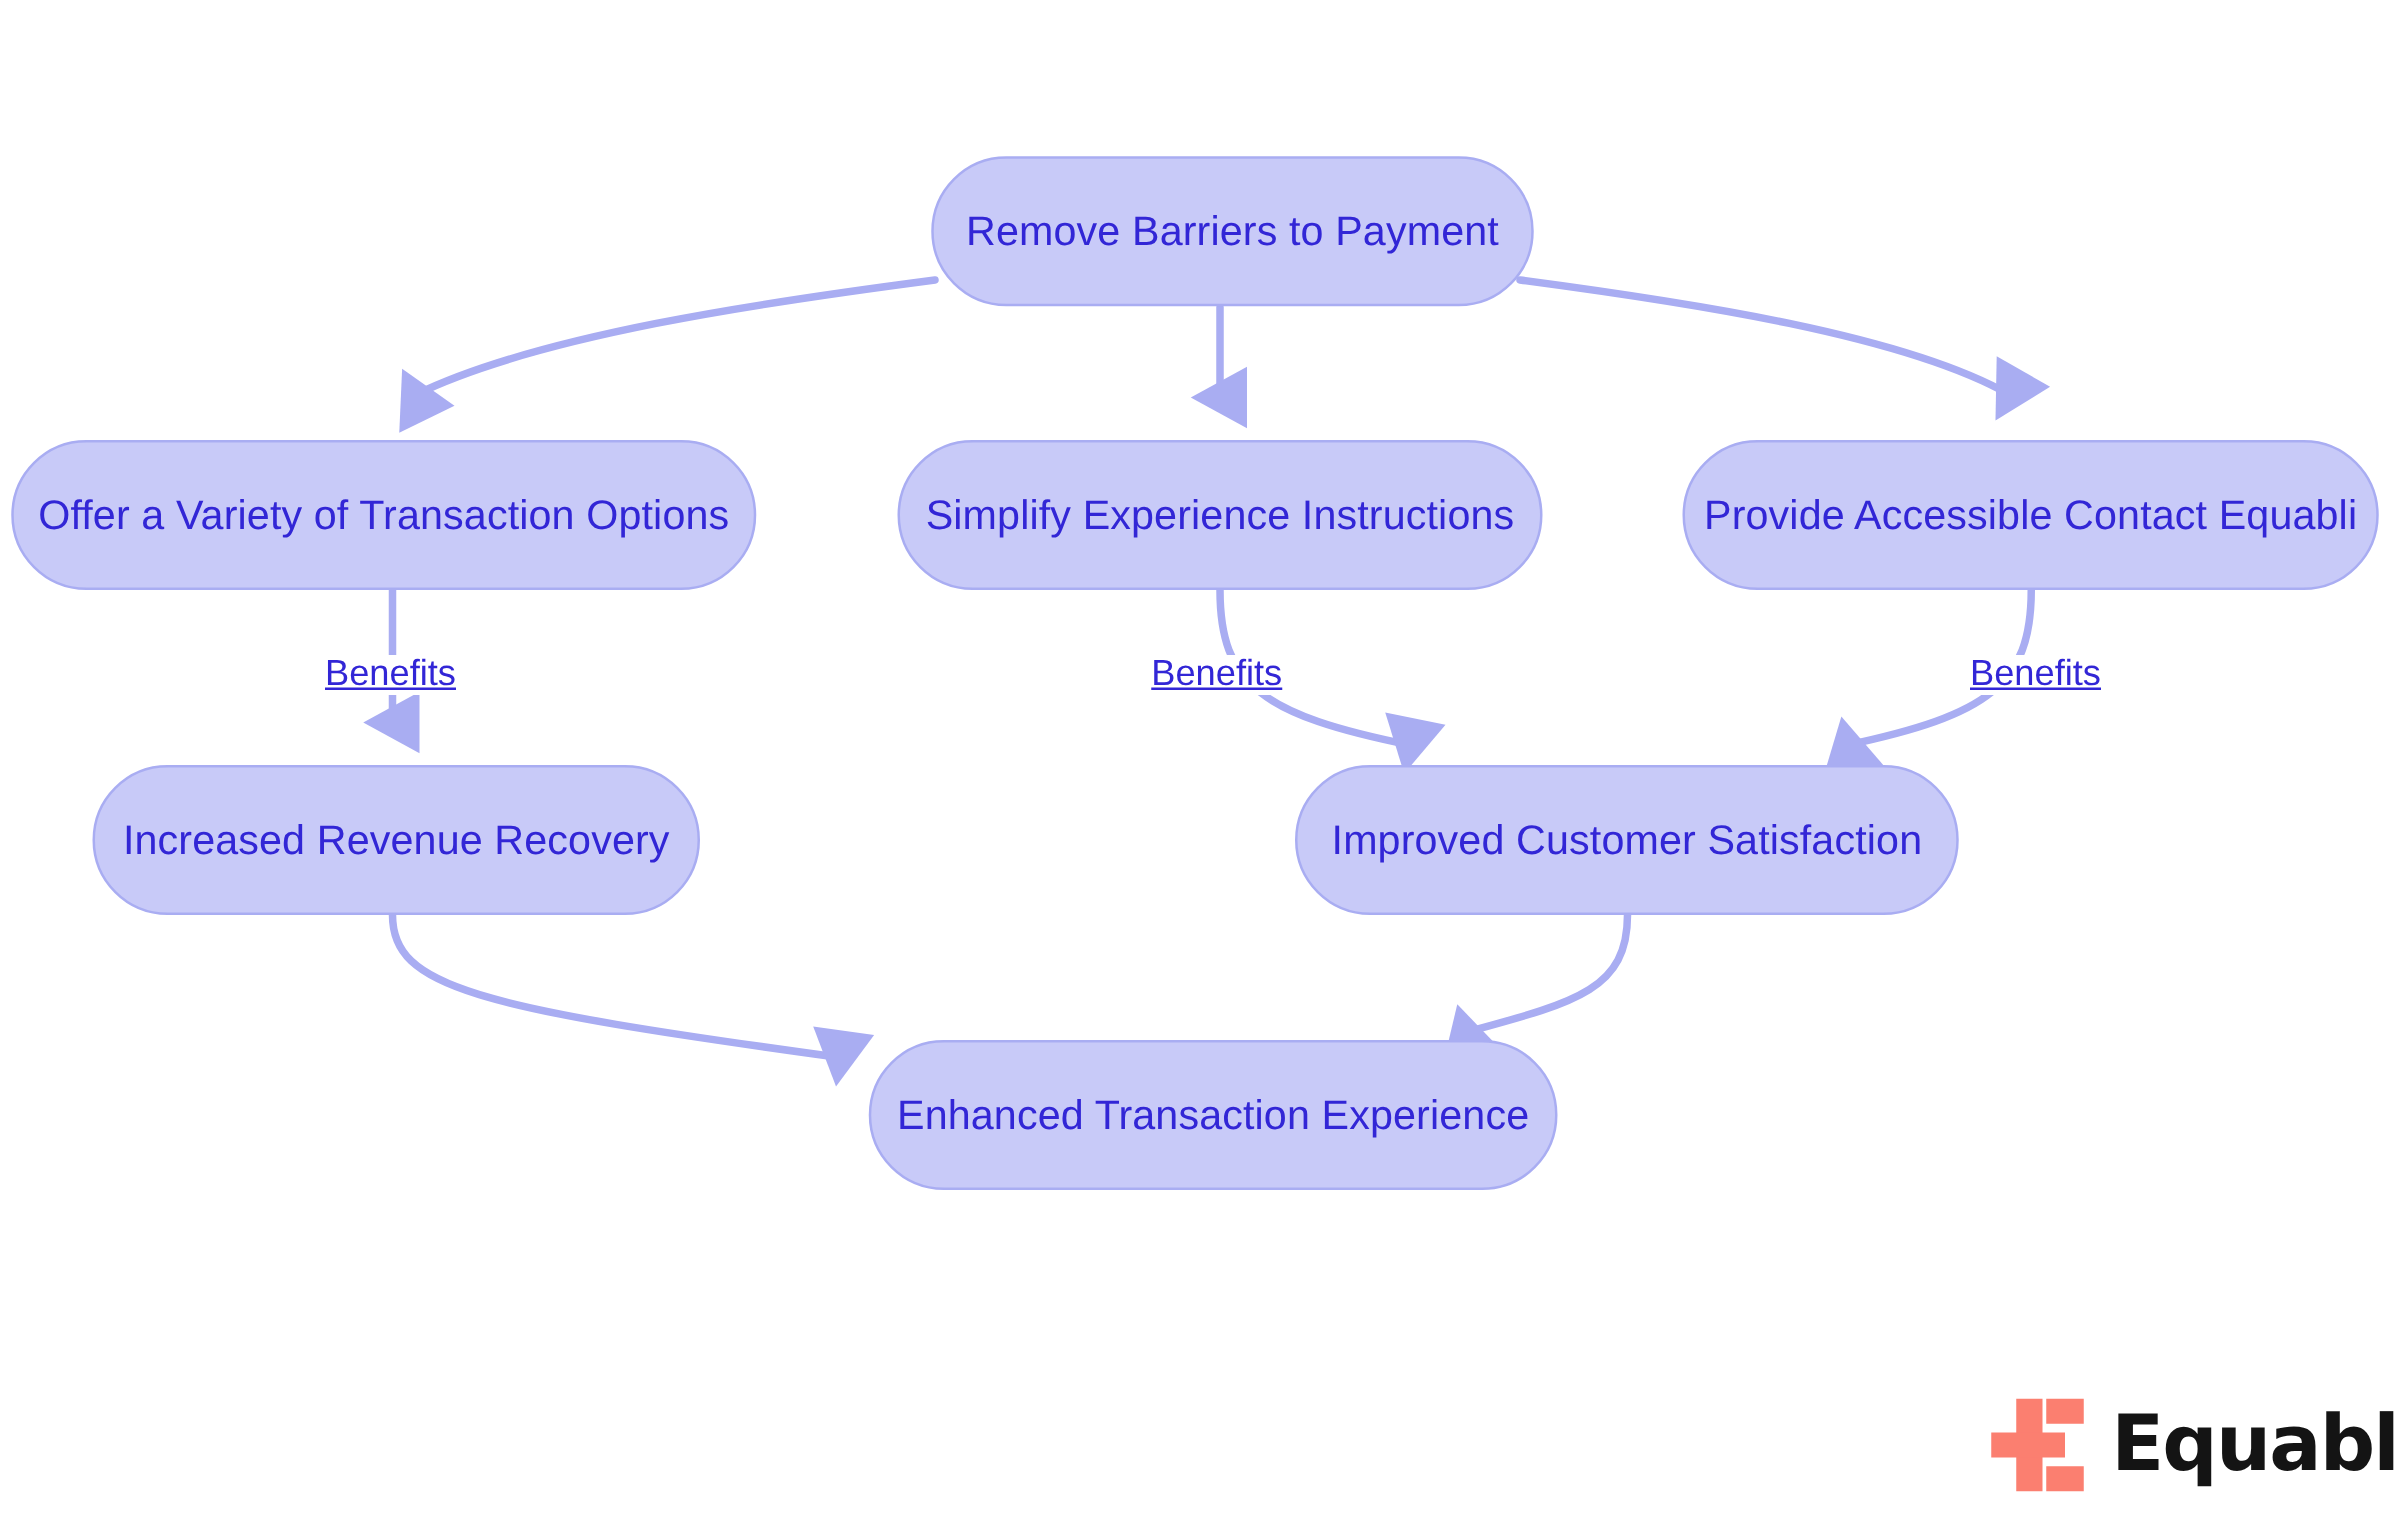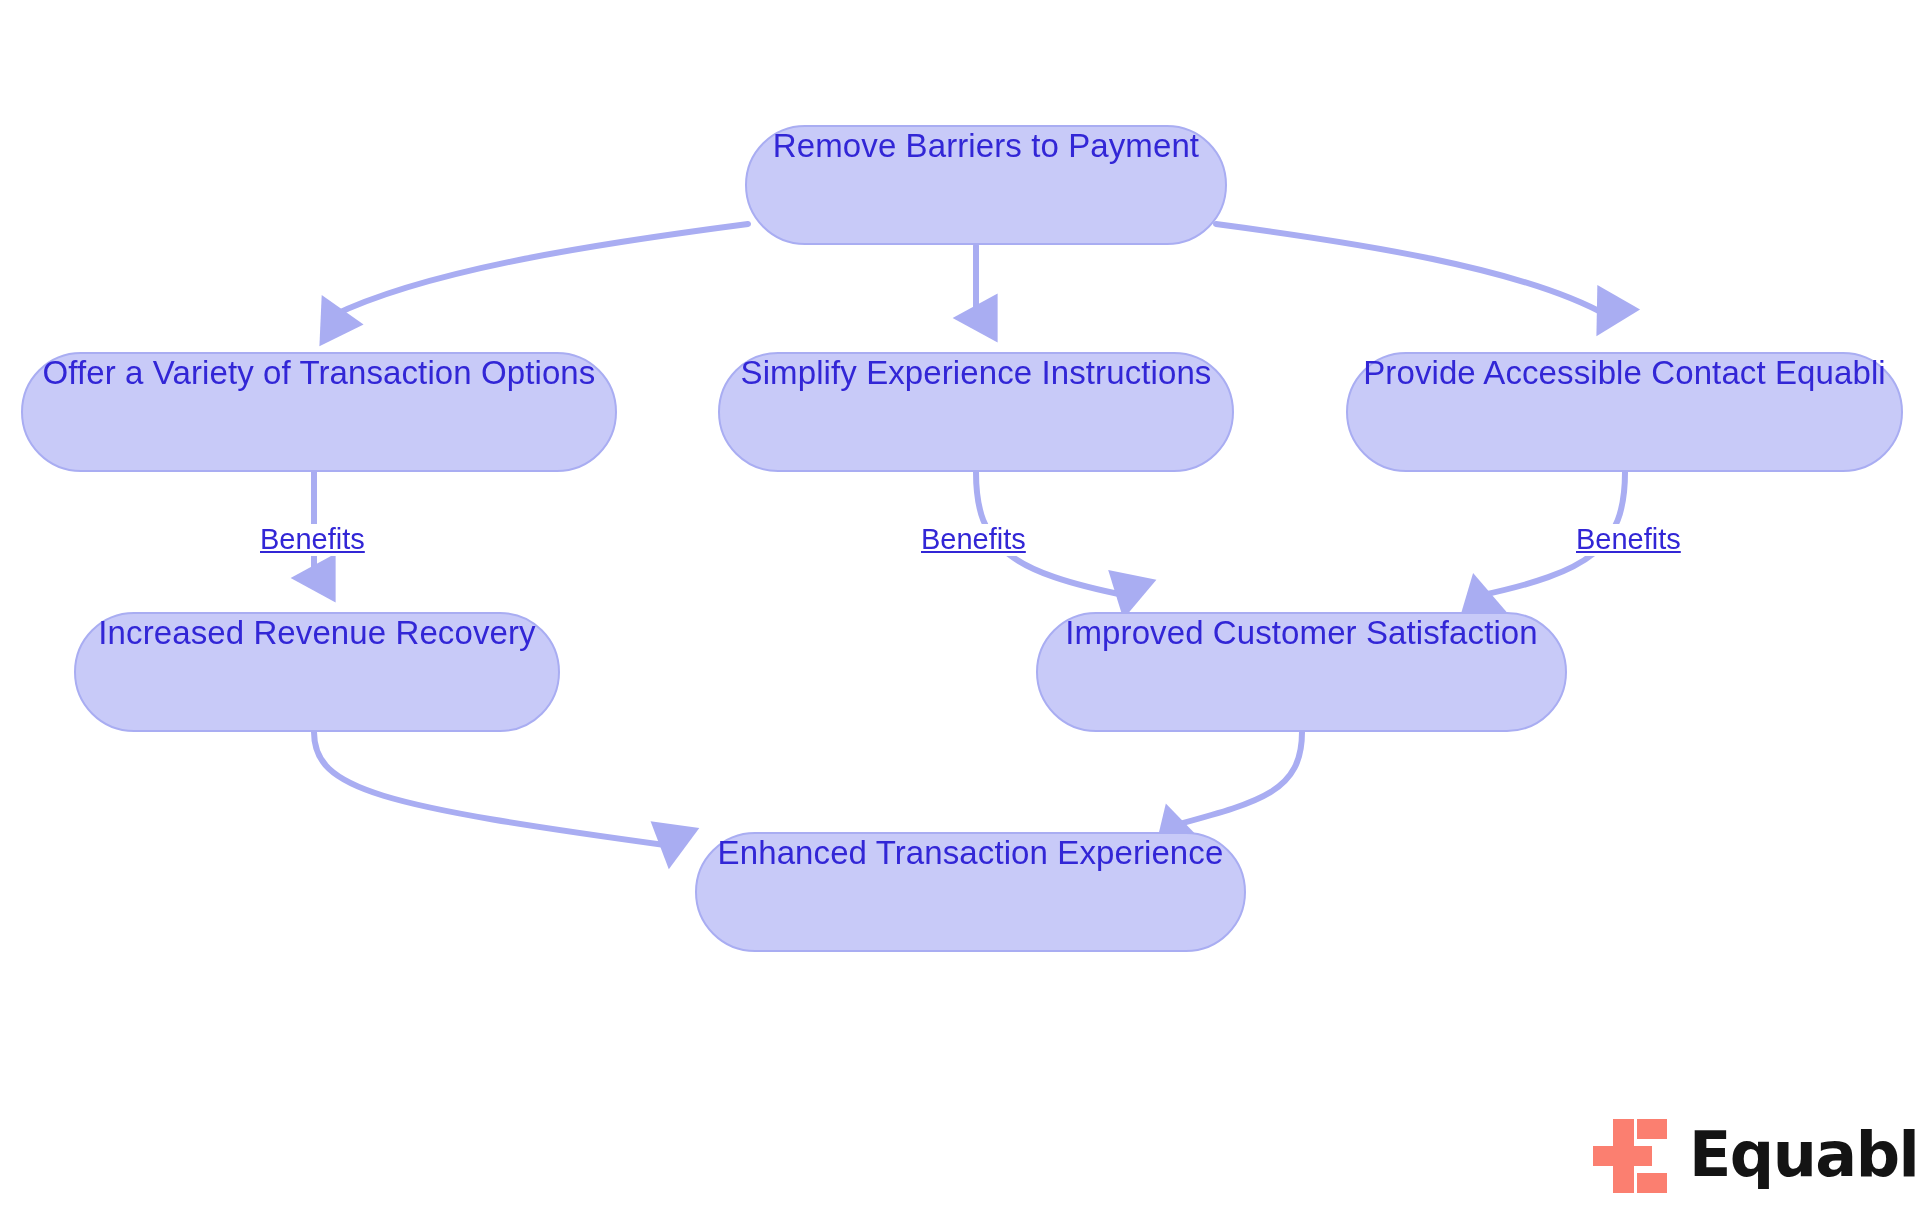--- a/index.html
+++ b/index.html
@@ -28,21 +28,21 @@
     height: 1215px;
     pointer-events: none;
   }
   .node {
     position: absolute;
     box-sizing: border-box;
     background: #c8caf8;
     border: 2px solid #a9adf2;
     border-radius: 60px;
     display: flex;
-    align-items: flex-start;
+    align-items: center;
     justify-content: center;
     color: #3226d6;
     font-size: 33px;
     font-weight: 400;
     letter-spacing: 0.1px;
     white-space: nowrap;
   }
   .edge-label {
     position: absolute;
     color: #3226d6;
@@ -114,21 +114,21 @@
 
     <path d="M 314,732 C 314,790 380,806 672,846" fill="none" stroke="#a9adf2" stroke-width="6" stroke-linecap="round" marker-end="url(#arrow)"></path>
 
     <path d="M 1302,732 C 1302,792 1260,802 1172,826" fill="none" stroke="#a9adf2" stroke-width="6" stroke-linecap="round" marker-end="url(#arrow)"></path>
   </svg>
 
   <div class="node" style="left:745px; top:125px; width:482px; height:120px;">
     <span>Remove Barriers to Payment</span>
   </div>
 
-  <div class="node" style="left:21px; top:352px; width:596px; height:120px;">
+  <div class="node" style="left:9px; top:352px; width:596px; height:120px;">
     <span>Offer a Variety of Transaction Options</span>
   </div>
 
   <div class="node" style="left:718px; top:352px; width:516px; height:120px;">
     <span>Simplify Experience Instructions</span>
   </div>
 
   <div class="node" style="left:1346px; top:352px; width:557px; height:120px;">
     <span>Provide Accessible Contact Equabli</span>
   </div>

